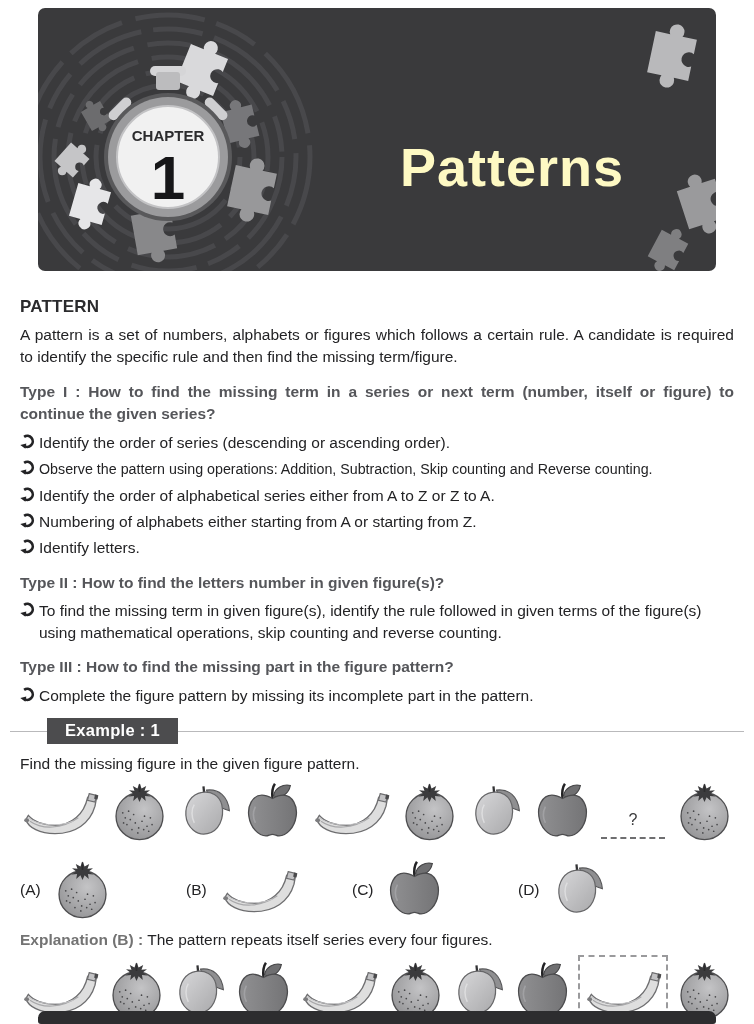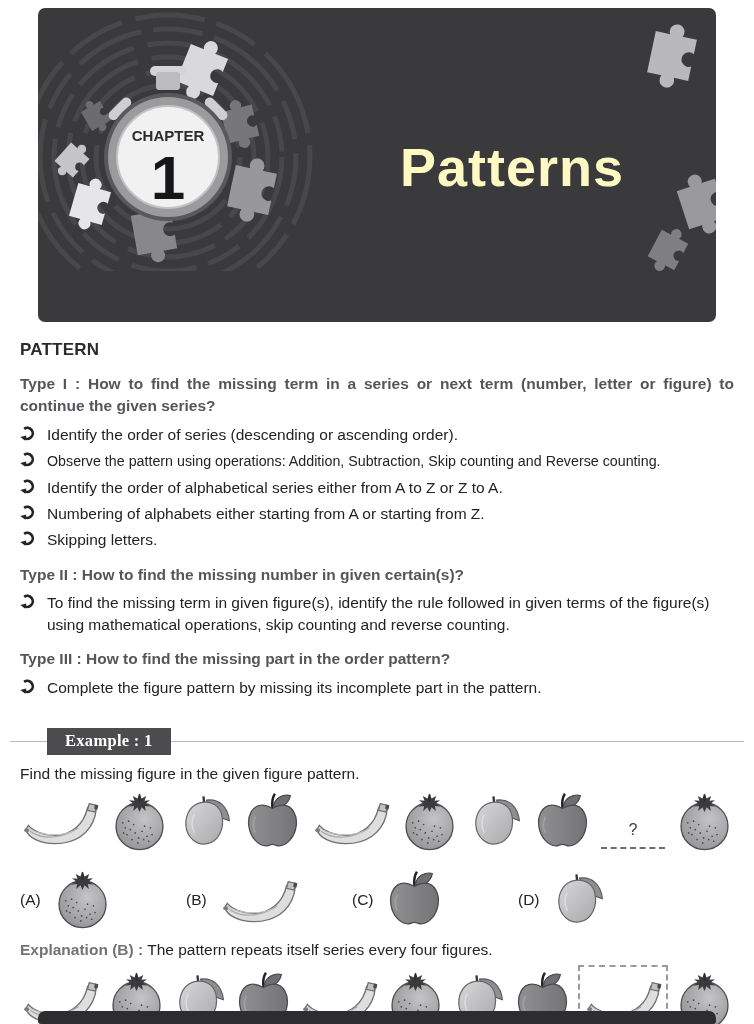--- a/index.html
+++ b/index.html
@@ -4,40 +4,40 @@
 <style>
   * { margin:0; padding:0; box-sizing:border-box; }
   html,body { background:#ffffff; }
   .page {
     position:relative; width:754px; height:1024px; margin:0 auto;
     background:#ffffff; overflow:hidden;
     font-family:"Liberation Sans", sans-serif; color:#232325;
   }
   
   .chapter-header {
-    position:relative; margin:8px 38px 4px; height:314px;
+    position:relative; margin:8px 38px 12px; height:263px;
     background:#3a3a3c; border-radius:7px; overflow:hidden;
   }
   .header-art { position:absolute; inset:0; }
   .chapter-title {
     position:absolute; left:300px; right:30px; top:128px;
     text-align:center; color:#fef9c3; font-size:54px; font-weight:bold;
     letter-spacing:1px;
   }
   
   .content { padding:14px 20px 0; }
   .section-heading { font-size:17px; font-weight:bold; color:#2b2b2d; letter-spacing:.2px; }
   .intro { margin-top:7px; font-size:15.5px; line-height:1.42; text-align:justify; }
   .type-heading { margin-top:13px; font-size:15.5px; font-weight:bold; color:#55565a; line-height:1.45; text-align:justify; }
   ul.bullets { list-style:none; margin-top:6px; }
-  ul.bullets li { display:flex; gap:12px; align-items:flex-start; margin:5px 0; font-size:15.5px; line-height:1.38; }
+  ul.bullets li { display:flex; gap:4px; align-items:flex-start; margin:5px 0; font-size:15.5px; line-height:1.38; }
   .bullet-icon { flex:none; margin-top:2px; }
   .condense { white-space:nowrap; transform:scaleX(.92); transform-origin:0 50%; }
   
-  .example-head { position:relative; margin-top:30px; height:27px;font-family:Liberation Serif, serif; }
+  .example-head { position:relative; margin-top:12px; height:27px; }
   .example-rule { position:absolute; left:-10px; right:-10px; top:13px; height:1px; background:#b9b9bb; }
   .example-badge {
     position:absolute; left:27px; top:0; background:#4c4c4e; color:#fff;
     font-size:16.5px; font-weight:bold; padding:3px 18px 4px; letter-spacing:.3px;
   }
   .question-line { margin-top:10px; font-size:15.5px; }
   .fruit-row { display:flex; align-items:center; justify-content:space-between; margin-top:6px; min-height:66px; }
   .fruit { display:block; }
   .fruit-banana { width:80px; height:52px; }
   .fruit-orange { width:59px; height:62px; }
@@ -162,22 +162,23 @@
         <circle cx="130" cy="149" r="51" fill="none" stroke="#c3c3c5" stroke-width="2"></circle>
         <text x="130" y="133" text-anchor="middle" font-family="Liberation Sans, sans-serif" font-size="15" font-weight="bold" fill="#2b2b2d">CHAPTER</text>
         <text x="130" y="191" text-anchor="middle" font-family="Liberation Sans, sans-serif" font-size="62" font-weight="bold" fill="#161618">1</text>
       </g>
     </svg>
     <div class="chapter-title">Patterns</div>
   </header>
 
   <main class="content">
     <h2 class="section-heading">PATTERN</h2>
-
-    <h3 class="type-heading">Type I : How to find the missing term in a series or next term (number, letter or figure) to continue the given series?</h3>
+    <p class="intro">A pattern is a set of numbers, alphabets or figures which follows a certain rule. A candidate is required to identify the specific rule and then find the missing term/figure.</p>
+
+    <h3 class="type-heading">Type I : How to find the missing term in a series or next term (number, itself or figure) to continue the given series?</h3>
     <ul class="bullets">
       <li>
         <svg class="bullet-icon" viewBox="0 0 20 20" width="15" height="15">
             <path d="M5.5,3.8 A7.3,7.3 0 1,1 4.8,15.2" fill="none" stroke="#232325" stroke-width="3.6"></path>
             <polygon points="8.4,12.6 0.4,14.8 7.2,19.6" fill="#232325"></polygon>
           </svg>
         <span>Identify the order of series (descending or ascending order).</span>
         </li>
       <li>
         <svg class="bullet-icon" viewBox="0 0 20 20" width="15" height="15">
@@ -198,36 +199,36 @@
             <path d="M5.5,3.8 A7.3,7.3 0 1,1 4.8,15.2" fill="none" stroke="#232325" stroke-width="3.6"></path>
             <polygon points="8.4,12.6 0.4,14.8 7.2,19.6" fill="#232325"></polygon>
           </svg>
         <span>Numbering of alphabets either starting from A or starting from Z.</span>
         </li>
       <li>
         <svg class="bullet-icon" viewBox="0 0 20 20" width="15" height="15">
             <path d="M5.5,3.8 A7.3,7.3 0 1,1 4.8,15.2" fill="none" stroke="#232325" stroke-width="3.6"></path>
             <polygon points="8.4,12.6 0.4,14.8 7.2,19.6" fill="#232325"></polygon>
           </svg>
-        <span>Skipping letters.</span>
+        <span>Identify letters.</span>
         </li>
     </ul>
 
-    <h3 class="type-heading">Type II : How to find the missing number in given certain(s)?</h3>
+    <h3 class="type-heading">Type II : How to find the letters number in given figure(s)?</h3>
     <ul class="bullets">
       <li>
         <svg class="bullet-icon" viewBox="0 0 20 20" width="15" height="15">
             <path d="M5.5,3.8 A7.3,7.3 0 1,1 4.8,15.2" fill="none" stroke="#232325" stroke-width="3.6"></path>
             <polygon points="8.4,12.6 0.4,14.8 7.2,19.6" fill="#232325"></polygon>
           </svg>
         <span>To find the missing term in given figure(s), identify the rule followed in given terms of the figure(s) using mathematical operations, skip counting and reverse counting.</span>
         </li>
     </ul>
 
-    <h3 class="type-heading">Type III : How to find the missing part in the order pattern?</h3>
+    <h3 class="type-heading">Type III : How to find the missing part in the figure pattern?</h3>
     <ul class="bullets">
       <li>
         <svg class="bullet-icon" viewBox="0 0 20 20" width="15" height="15">
             <path d="M5.5,3.8 A7.3,7.3 0 1,1 4.8,15.2" fill="none" stroke="#232325" stroke-width="3.6"></path>
             <polygon points="8.4,12.6 0.4,14.8 7.2,19.6" fill="#232325"></polygon>
           </svg>
         <span>Complete the figure pattern by missing its incomplete part in the pattern.</span>
         </li>
     </ul>
 

